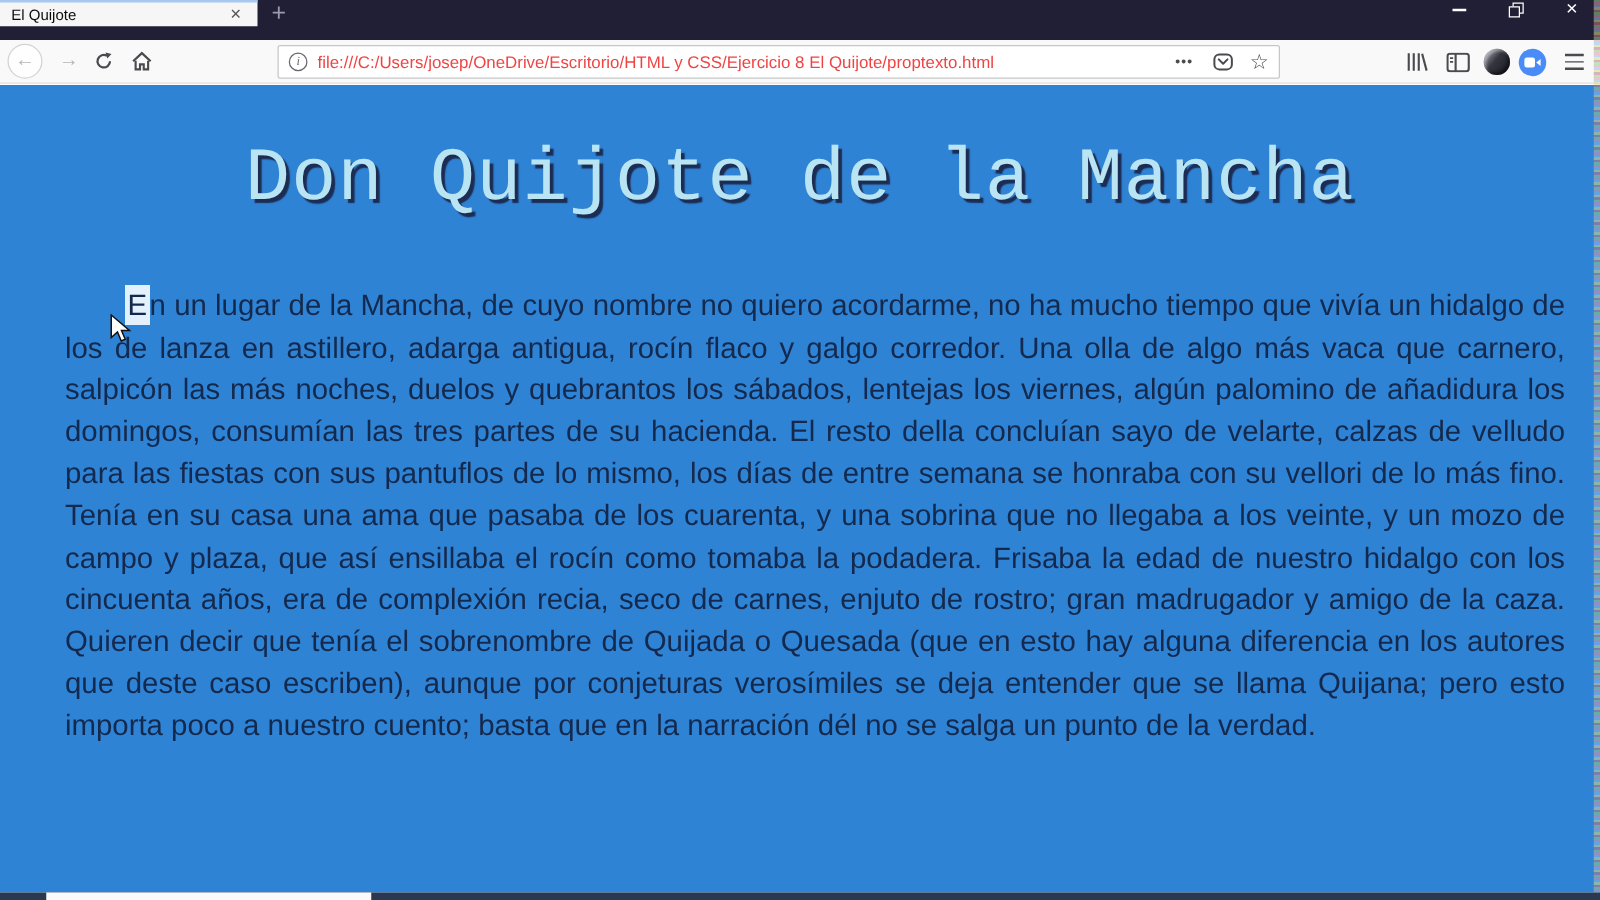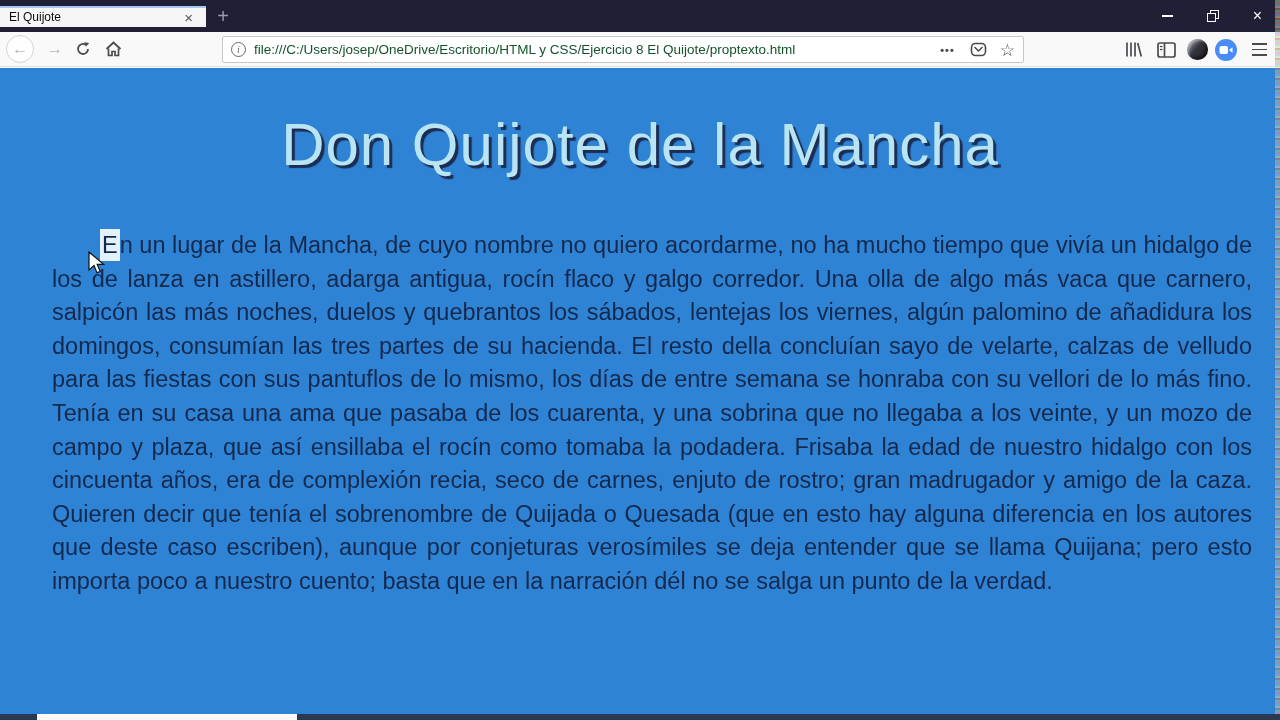--- a/index.html
+++ b/index.html
@@ -1,21 +1,21 @@
 <!DOCTYPE html>
 <html><head>
 <meta charset="utf-8">
 <style>
   * { margin:0; padding:0; box-sizing:border-box; }
   html,body { width:1280px; height:720px; overflow:hidden; }
   body { font-family:"Liberation Sans","DejaVu Sans",sans-serif; }
   .window { position:relative; width:1280px; height:720px; background:#fff; overflow:hidden; }
 
   
-  .tabbar { position:absolute; top:0; left:0; width:1280px; height:32px; background:#201f35; display:flex; align-items:center; }
+  .tabbar { position:absolute; top:0; left:0; width:1280px; height:32px; background:#201f35; display:flex; align-items:flex-start; }
   .tab { width:206px; background:#f6f6f7; border-top:2px solid #a7c8f0; display:flex; align-items:center; padding:0 9px; }
   .tab-title { font-size:12px; color:#0c0c0d; flex:1; white-space:nowrap; overflow:hidden; }
   .tab-close { font-size:15px; color:#55555c; line-height:1; padding:2px 4px; cursor:default; }
   .newtab-btn { width:34px; display:flex; align-items:center; justify-content:center; color:#9a99b1; font-size:20px; font-weight:300; }
   .win-controls { margin-left:auto; display:flex; }
   .win-btn { width:45px; display:flex; align-items:center; justify-content:center; color:#fff; }
   .min-glyph { display:block; width:11px; height:1.4px; background:#fff; }
   .restore-glyph { position:relative; width:12px; height:12px; }
   .restore-glyph .r1 { position:absolute; left:0; bottom:0; width:9px; height:9px; border:1.2px solid #fff; background:#201f35; }
   .restore-glyph .r2 { position:absolute; right:0; top:0; width:9px; height:9px; border:1.2px solid #fff; }
@@ -24,38 +24,38 @@
   
   .toolbar { position:absolute; top:32px; left:0; width:1280px; height:35px; background:#f9f9fa; border-bottom:1px solid #e0e0e2; }
   .nav-btn { position:absolute; top:3px; height:28px; display:flex; align-items:center; justify-content:center; }
   .back-btn { left:6px; width:28px; border:1px solid #d4d4d6; border-radius:50%; background:#fefefe; color:#b6b6b8; font-size:16px; }
   .fwd-btn { left:42px; width:26px; color:#b6b6b8; font-size:16px; }
   .reload-btn { left:70px; width:26px; }
   .home-btn { left:100px; width:26px; }
 
   .urlbar { position:absolute; left:222px; top:4px; width:802px; height:27px; background:#fff; border:1px solid #c7c7c9; border-radius:2px; display:flex; align-items:center; padding:0 8px; }
   .info-icon { width:15px; height:15px; border:1px solid #68686e; border-radius:50%; color:#68686e; font-size:10px; line-height:13px; text-align:center; font-family:"Liberation Serif",serif; font-style:italic; flex:none; }
-  .url-text { margin-left:8px; font-size:13.5px; color:#14532d; white-space:nowrap; overflow:hidden; flex:1; }
+  .url-text { margin-left:8px; font-size:13.5px; color:#ef4444; white-space:nowrap; overflow:hidden; flex:1; }
   .dots-icon { font-size:11px; font-weight:bold; color:#4a4a4f; letter-spacing:1px; margin:0 8px; }
   .pocket-icon { margin:0 7px; display:flex; }
   .star-icon { font-size:17px; color:#4a4a4f; margin-left:6px; font-family:"DejaVu Sans",sans-serif; }
 
   .tb-icon { position:absolute; top:5px; height:25px; display:flex; align-items:center; justify-content:center; }
   .library-icon { left:1120px; width:28px; }
   .sidebar-icon { left:1152px; width:28px; }
   .ext-icon { left:1183px; width:28px; }
   .ext-circle { width:21px; height:21px; border-radius:50%; background:linear-gradient(130deg,#9d9daa 8%,#35353f 45%,#23232c 80%); box-shadow:inset -2px -2px 3px rgba(0,0,0,.5), inset 2px 2px 2px rgba(255,255,255,.35); }
   .zoom-icon { left:1212px; width:28px; }
   .zoom-circle { width:22px; height:22px; border-radius:50%; background:#4a8cf7; display:flex; align-items:center; justify-content:center; }
   .menu-icon { left:1245px; width:28px; flex-direction:column; gap:3.5px; }
   .menu-icon span { display:block; width:15px; height:1.8px; background:#4a4a4f; }
 
   
   .content { position:absolute; top:68px; left:0; width:1280px; height:646px; background:#2f83d5; }
-  .page-heading { margin-top:42px; text-align:center; font-size:60px; font-weight:400; letter-spacing:1px; color:#b9e4f3; text-shadow:3px 3px 1px #1c2c52; font-family:Liberation Sans, sans-serif; }
+  .page-heading { margin-top:42px; text-align:center; font-size:60px; font-weight:400; letter-spacing:1px; color:#b9e4f3; text-shadow:3px 3px 1px #1c2c52; font-family:Liberation Mono, monospace; }
   .page-paragraph { margin:50px 28px 0 52px; font-size:23.5px; line-height:1.43; text-align:justify; text-indent:48px; color:#14294e; }
   .selected { background:#e2f1fc; padding:3px 2px; }
 
   
   .cursor { position:absolute; left:88px; top:183px; width:17px; height:24px; }
 
   
   .artifact-strip { position:absolute; top:0; right:0; width:5px; height:720px; opacity:.55; background:repeating-linear-gradient(180deg,#8fd08a 0 2px,#e09ab4 2px 4px,#8cc0ee 4px 6px,#d8dc83 6px 8px,#c0788a 8px 10px); }
 
   

